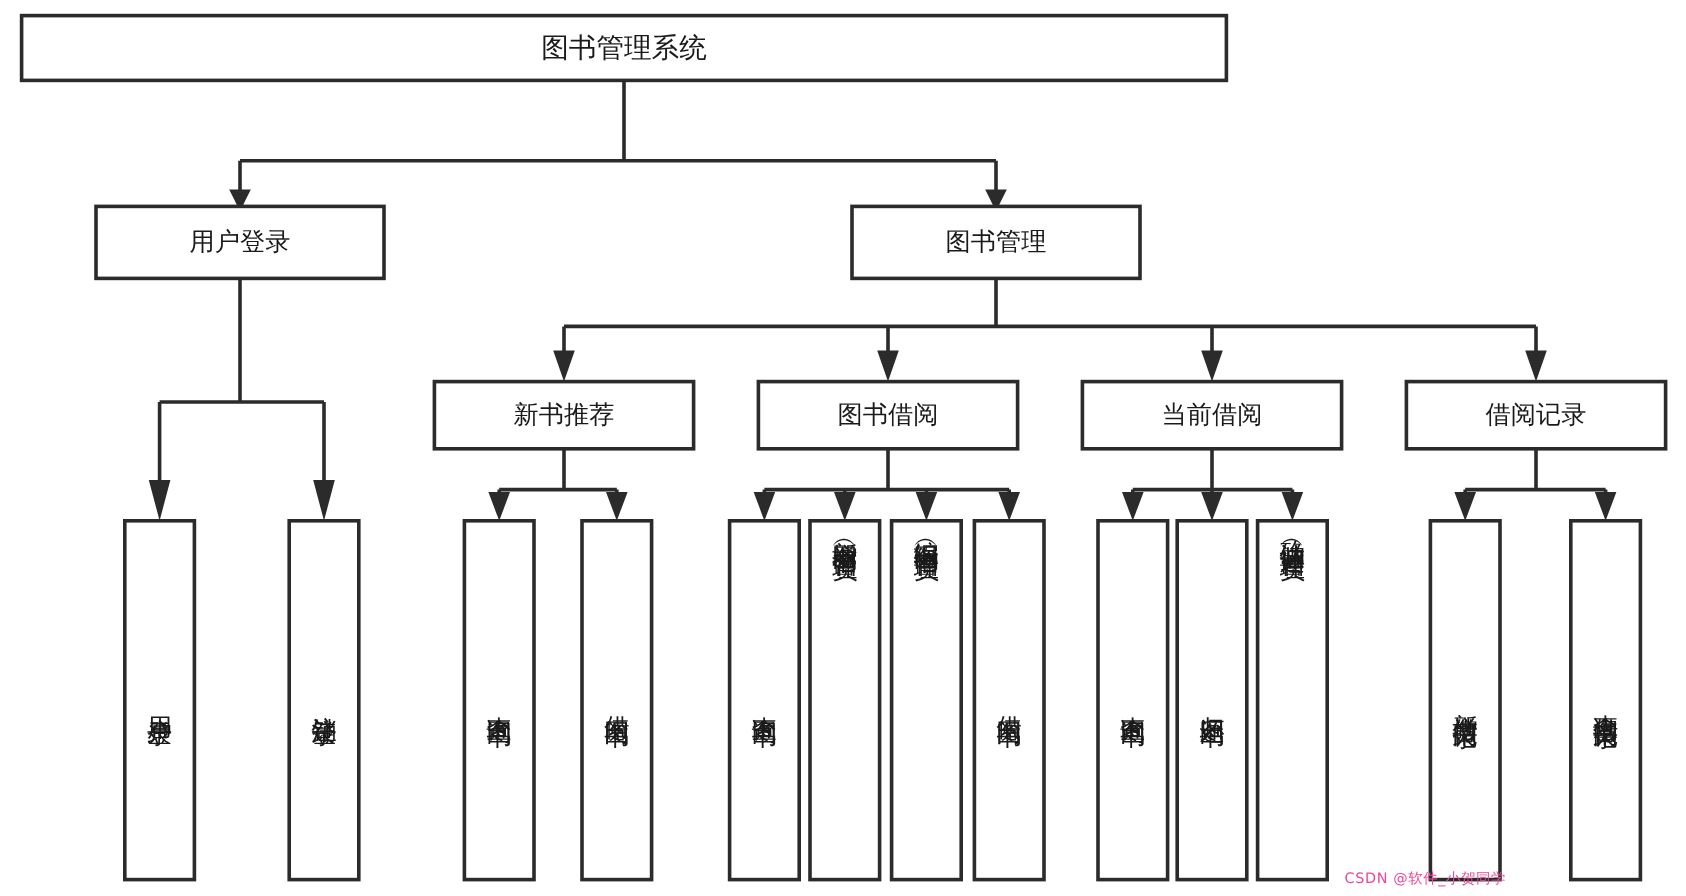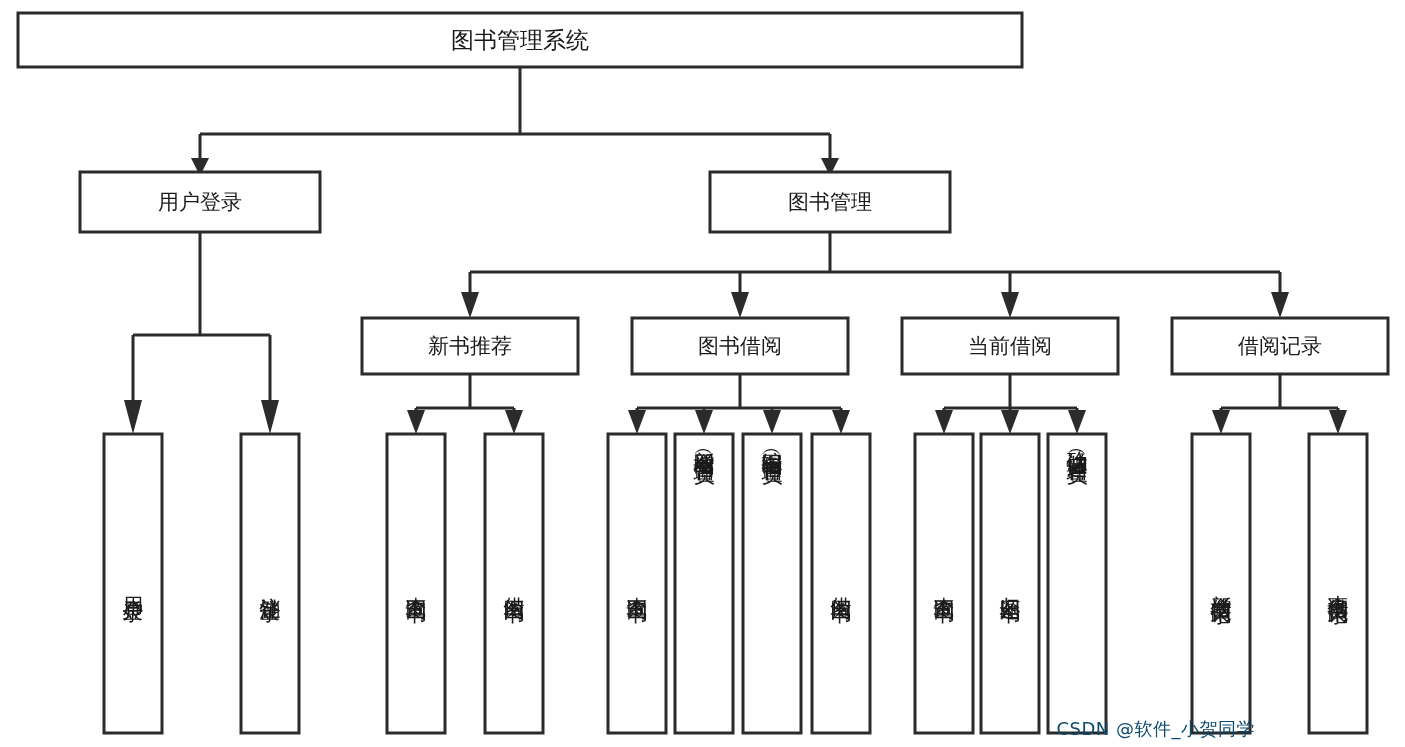--- a/index.html
+++ b/index.html
@@ -64,22 +64,22 @@
     letter-spacing: 2px;
     color: #1a1a1a;
     white-space: nowrap;
     text-align: center;
   }
   .watermark {
     position: absolute;
     right: 12px;
     bottom: 6px;
     font-family: "DejaVu Sans", "Liberation Sans", sans-serif;
-    font-size: 18px;
-    color: #0c4a6e;
+    font-size: 12px;
+    color: #ec4899;
     white-space: nowrap;
     letter-spacing: 0.5px;
   }
 </style>
 </head>
 <body>
 
 <div id="diagram-root">
 
   <svg class="diagram" viewBox="0 0 1405 747">

